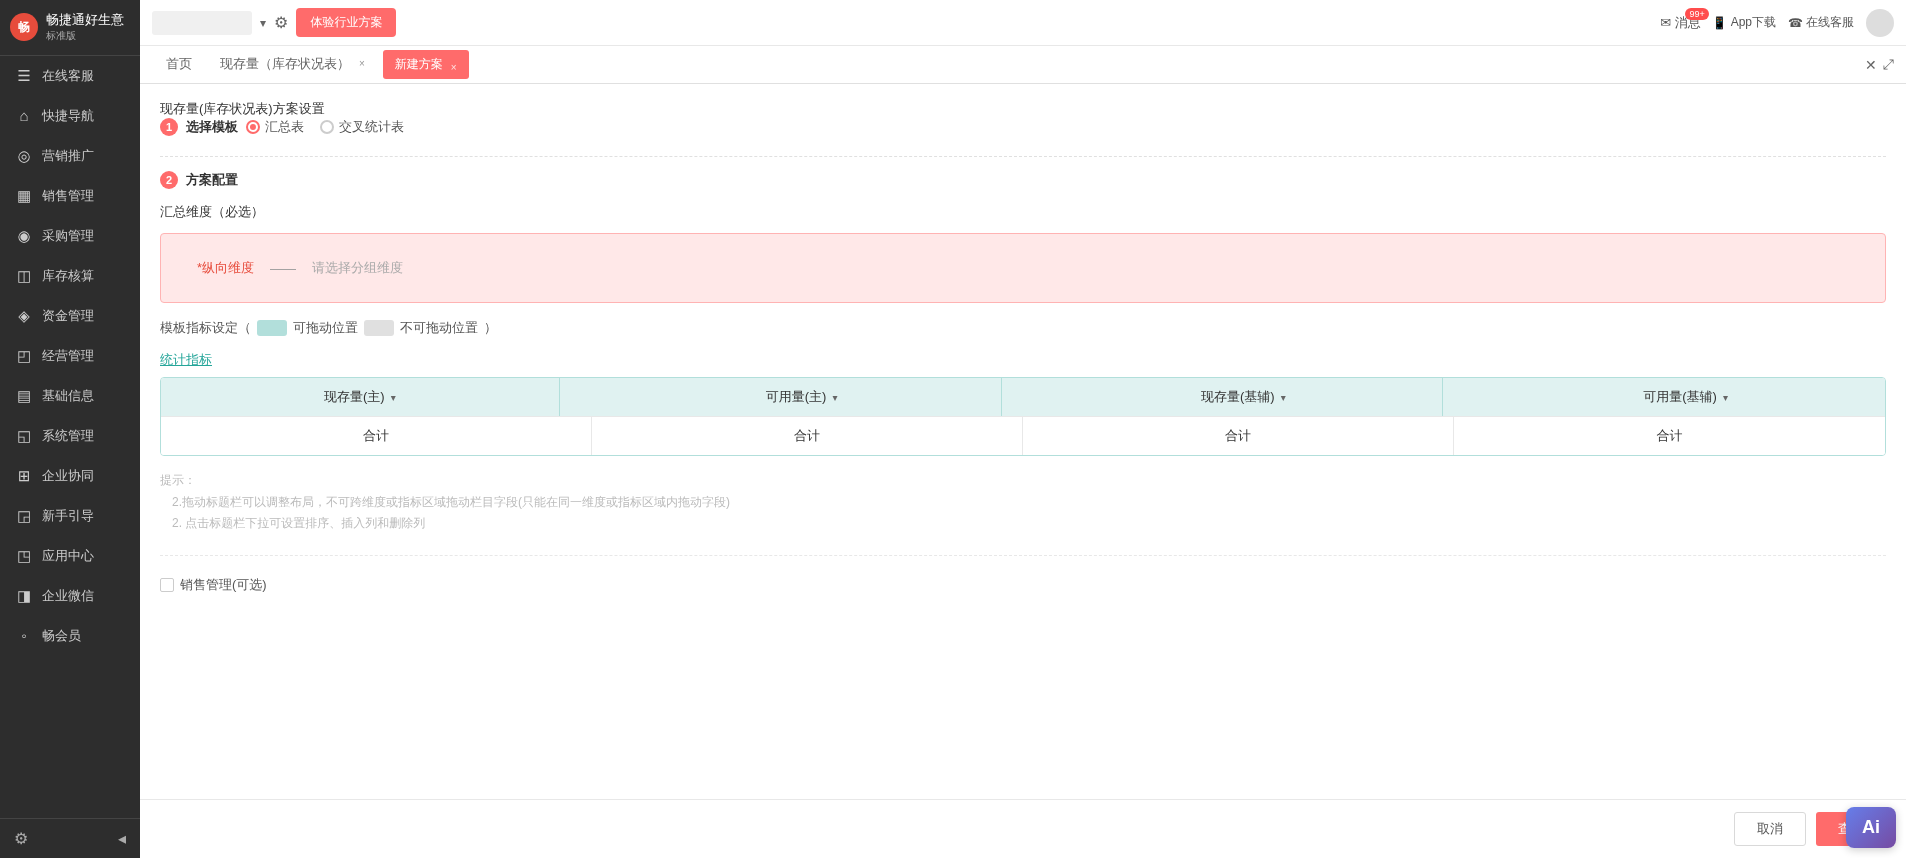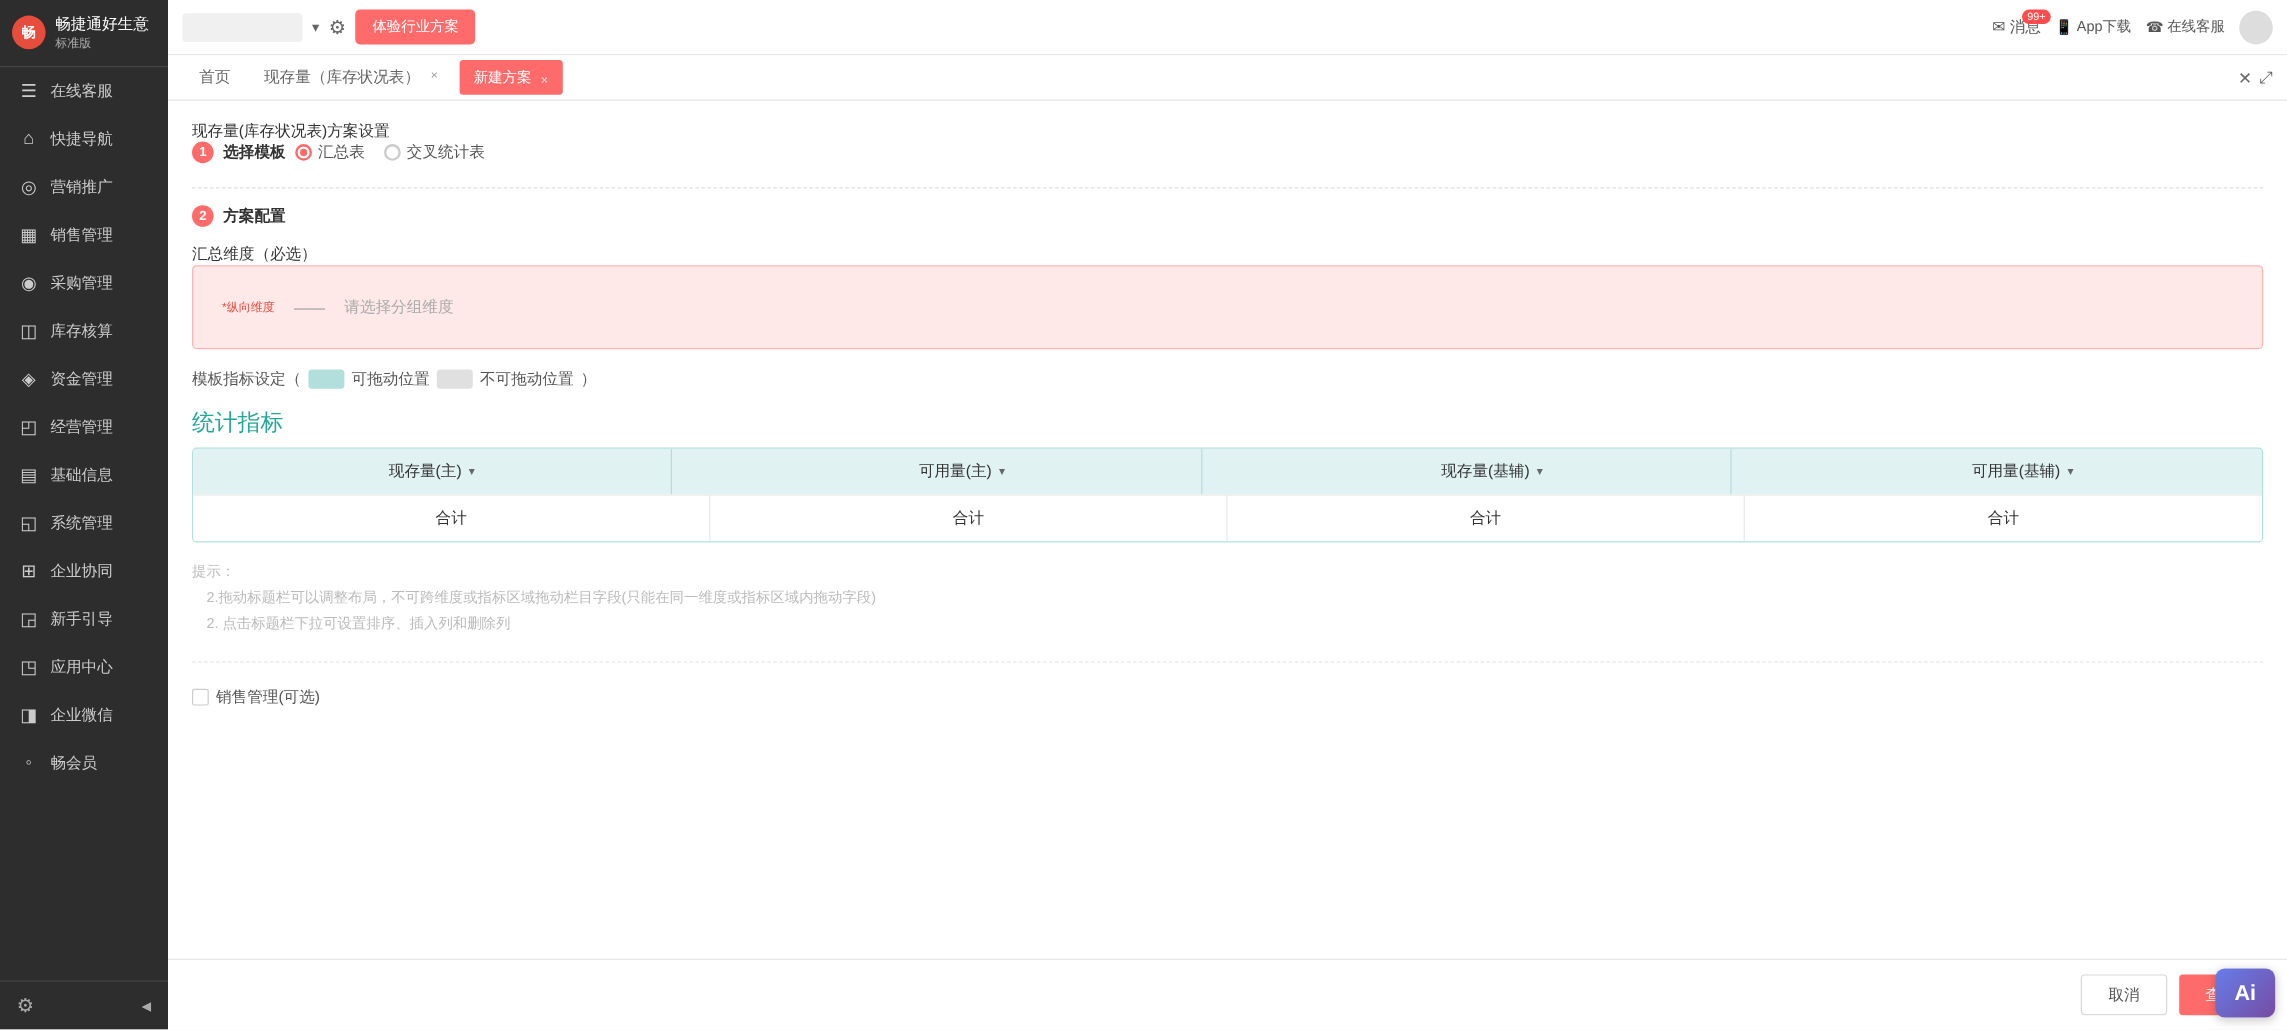--- a/index.html
+++ b/index.html
@@ -167,52 +167,52 @@
     }
     .radio-dot.selected { border-color: #ff6b6b; }
     .radio-dot.selected::after {
       content: ''; width: 6px; height: 6px;
       background: #ff6b6b; border-radius: 50%;
     }
 
     .divider { border: none; border-top: 1px dashed #e0e0e0; margin: 14px 0; }
 
     
-    .subsection-title { font-size: 13px; color: #333; margin-bottom: 0; }
+    .subsection-title { font-size: 13px; color: #333; margin-bottom: 12px; }
     .dimension-area {
       background: #ffe8e8;
       border: 1px solid #ffb3b3;
       border-radius: 4px;
       padding: 20px 24px;
       min-height: 70px;
       display: flex;
       align-items: center;
       gap: 12px;
     }
-    .dim-label { color: #e74c3c; font-size: 10px; }
+    .dim-label { color: #e74c3c; font-size: 13px; margin-left: 12px; }
     .dim-dash { color: #999; font-size: 13px; margin: 0 4px; }
     .dim-placeholder { color: #aaa; font-size: 13px; }
 
     
     .template-indicator {
       margin-top: 16px;
       display: flex;
       align-items: center;
       gap: 6px;
       font-size: 13px;
       color: #555;
     }
     .indicator-box {
       width: 30px; height: 16px; background: #b2dfdb; border-radius: 3px;
     }
     .indicator-box.disabled { background: #e0e0e0; }
 
     
     .stats-area { margin-top: 14px; }
-    .stats-label { color: #26a69a; font-size: 19px; margin-bottom: 8px; }
+    .stats-label { color: #26a69a; font-size: 13px; margin-bottom: 8px; text-decoration: underline; }
     .stats-table { border: 1px solid #b2dfdb; border-radius: 4px; overflow: hidden; }
     .stats-table-header {
       display: grid; grid-template-columns: repeat(4, 1fr);
       background: #e0f2f1;
       gap: 43px;
     }
     .stats-header-cell {
       padding: 10px 12px;
       display: flex; align-items: center; justify-content: center;
       gap: 6px;

